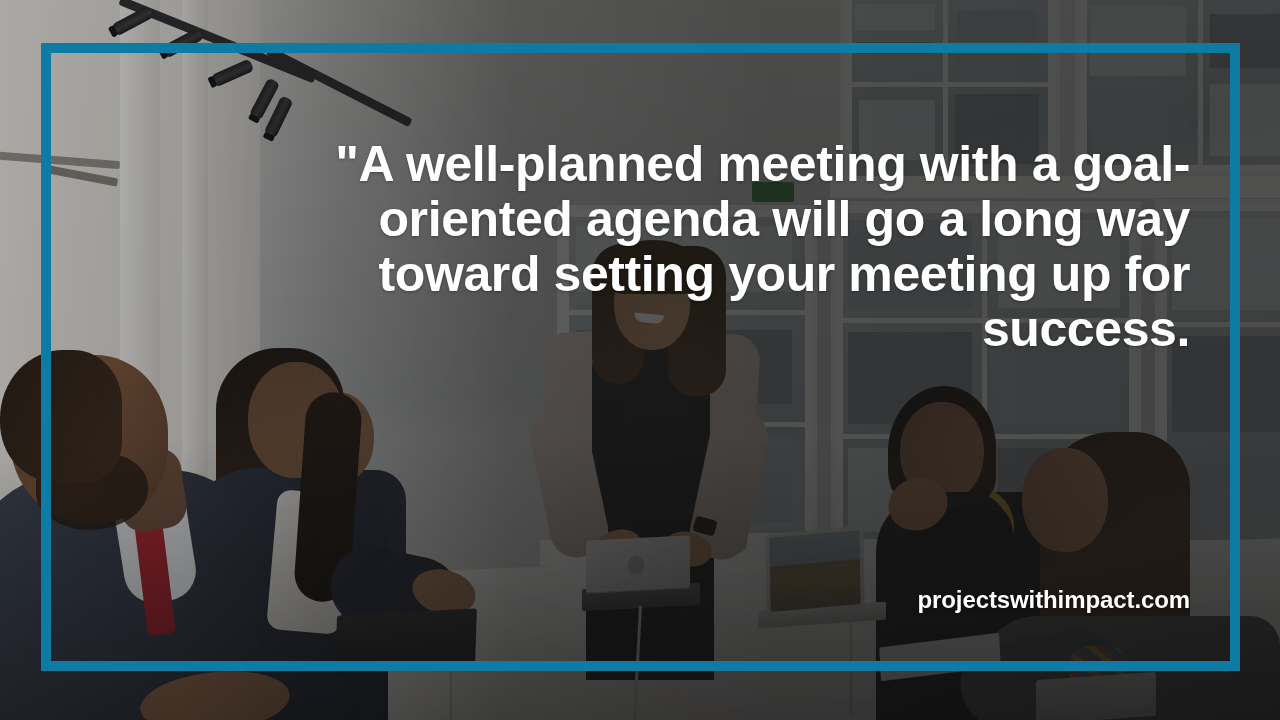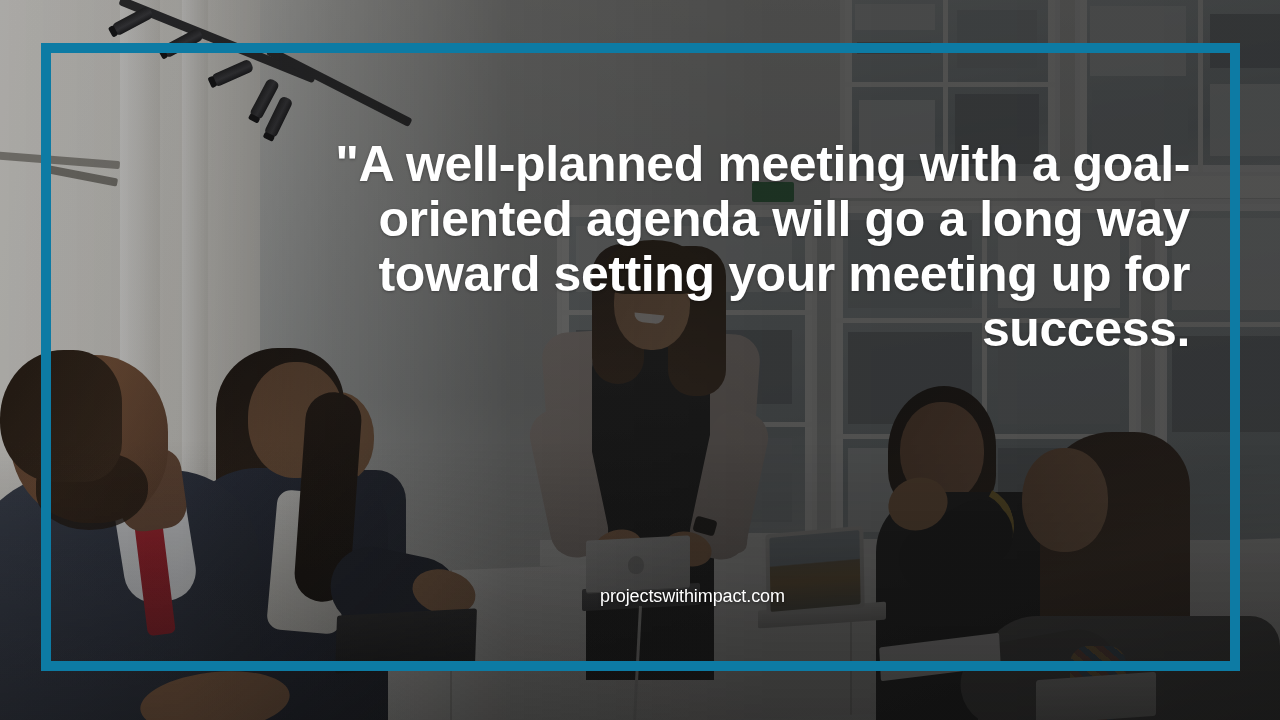--- a/index.html
+++ b/index.html
@@ -580,24 +580,24 @@
     white-space: pre-line;
   }
   .quote-para { margin: 0; }
   .quote-gap { height: 55px; }
 
   .site-url {
     position: absolute;
     left: 600px;
     top: 586px;
     width: 590px;
-    text-align: left;
+    text-align: right;
     color: #ffffff;
-    font-weight: 400;
-    font-size: 18px;
+    font-weight: 700;
+    font-size: 24px;
     letter-spacing: -0.1px;
     text-shadow: 0 1px 3px rgba(0,0,0,.45);
   }
 </style>
 </head>
 <body>
 
 <div id="canvas">
 
   <div class="photo">

